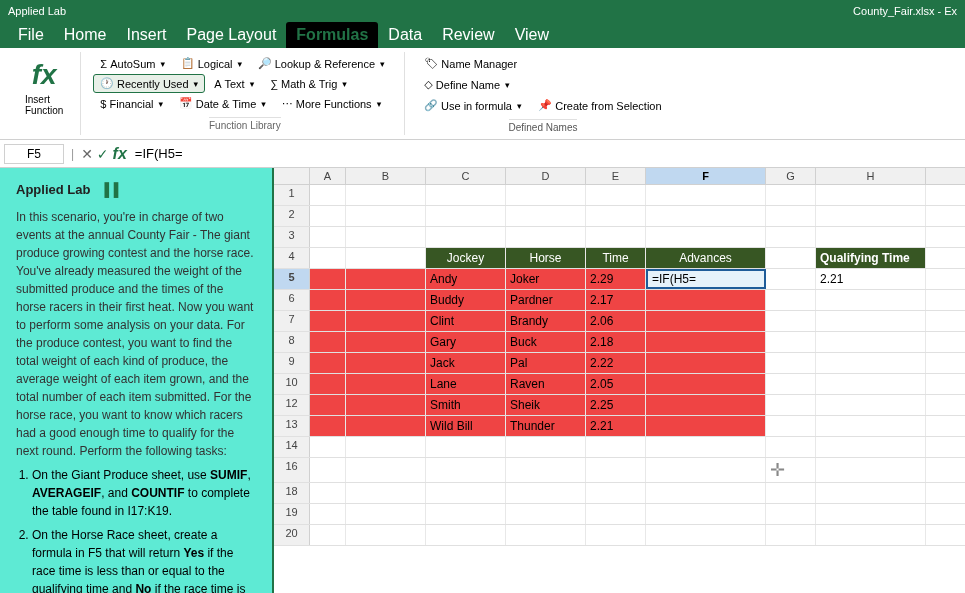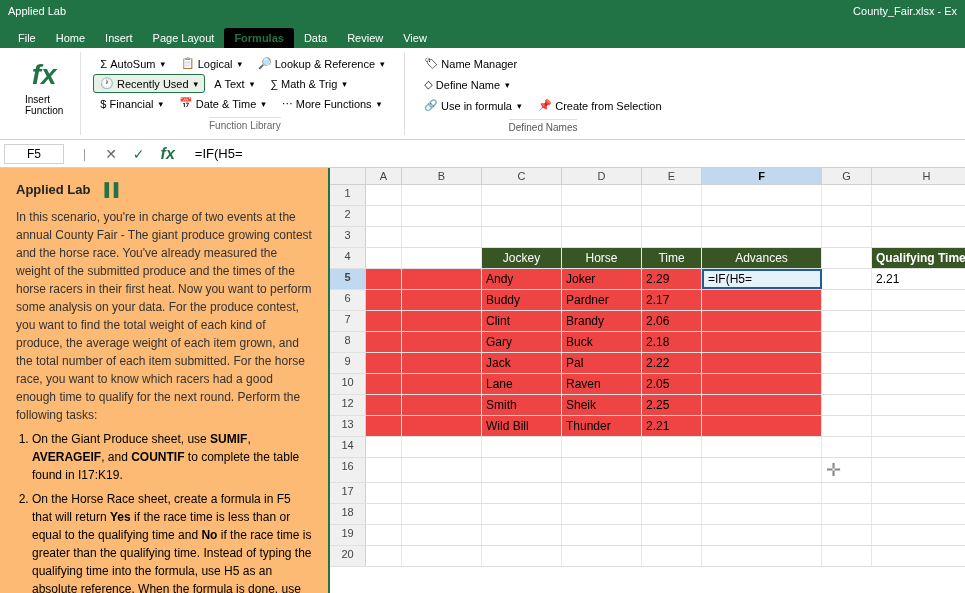--- a/index.html
+++ b/index.html
@@ -3,41 +3,41 @@
   <meta charset="utf-8">
   <style>
     * { box-sizing: border-box; margin: 0; padding: 0; }
     body { font-family: 'Segoe UI', Arial, sans-serif; font-size: 12px; background: #f0f0f0; width: 965px; height: 593px; overflow: hidden; display: flex; flex-direction: column; }
 
     
     .title-bar { background: #217346; color: white; padding: 3px 8px; font-size: 11px; display: flex; justify-content: space-between; align-items: center; height: 22px; }
 
     
     .ribbon-tabs { background: #217346; display: flex; padding: 0 8px; height: 26px; align-items: flex-end; }
-    .ribbon-tab { color: white; padding: 4px 10px; font-size: 11px; cursor: pointer; border-radius: 3px 3px 0 0; }
+    .ribbon-tab { color: white; padding: 4px 10px; font-size: 16px; cursor: pointer; border-radius: 3px 3px 0 0; }
     .ribbon-tab.active { background: #000000; color: #217346; font-weight: bold; }
 
     
     .ribbon { background: white; border-bottom: 1px solid #d0d0d0; padding: 4px 8px; display: flex; align-items: stretch; gap: 4px; min-height: 82px; }
     .ribbon-group { display: flex; flex-direction: column; align-items: center; padding: 2px 8px; border-right: 1px solid #e0e0e0; gap: 2px; }
     .ribbon-group:last-child { border-right: none; }
     .ribbon-btn { display: flex; align-items: center; gap: 3px; padding: 2px 6px; border: 1px solid transparent; border-radius: 3px; cursor: pointer; font-size: 11px; white-space: nowrap; }
     .ribbon-btn-large { flex-direction: column; padding: 4px 8px; font-size: 11px; }
 
     
-    .formula-bar { display: flex; align-items: center; background: white; border-bottom: 1px solid #d0d0d0; padding: 2px 4px; height: 28px; gap: 16px; }
+    .formula-bar { display: flex; align-items: center; background: white; border-bottom: 1px solid #d0d0d0; padding: 2px 4px; height: 28px; gap: 4px; }
     .cell-ref { border: 1px solid #d0d0d0; padding: 2px 6px; width: 60px; font-size: 12px; text-align: center; }
     .formula-divider { color: #999; padding: 0 3px; }
     .formula-input { flex: 1; border: none; outline: none; font-size: 13px; padding: 2px 4px; background: white; }
 
     
     .main { display: flex; flex: 1; overflow: hidden; }
 
     
-    .sidebar { width: 330px; background: #fdba74; border-right: 2px solid #217346; padding: 12px 16px; overflow-y: auto; font-size: 12px; line-height: 1.5; flex-shrink: 0; }
+    .sidebar { width: 274px; background: #5eead4; border-right: 2px solid #217346; padding: 12px 16px; overflow-y: auto; font-size: 12px; line-height: 1.5; flex-shrink: 0; }
     .sidebar-title { font-weight: bold; font-size: 13px; margin-bottom: 8px; color: #222; }
     .sidebar-text { color: #333; margin-bottom: 6px; }
     .sidebar-list { margin-left: 16px; margin-top: 6px; }
     .sidebar-list li { margin-bottom: 6px; }
     .bold { font-weight: bold; }
 
     
     .spreadsheet { flex: 1; display: flex; flex-direction: column; background: white; overflow: hidden; }
 
     
@@ -412,31 +412,20 @@
           <div class="cell col-a"></div>
           <div class="cell col-b"></div>
           <div class="cell col-c"></div>
           <div class="cell col-d"></div>
           <div class="cell col-e"></div>
           <div class="cell col-f"></div>
           <div class="cell col-g" style="text-align:center;font-size:18px;color:#888;">✛</div>
           <div class="cell col-h"></div>
         </div>
       <div class="grid-row">
-          <div class="row-num">17</div>
-          <div class="cell col-a"></div>
-          <div class="cell col-b"></div>
-          <div class="cell col-c"></div>
-          <div class="cell col-d"></div>
-          <div class="cell col-e"></div>
-          <div class="cell col-f"></div>
-          <div class="cell col-g"></div>
-          <div class="cell col-h"></div>
-        </div>
-      <div class="grid-row">
           <div class="row-num">18</div>
           <div class="cell col-a"></div>
           <div class="cell col-b"></div>
           <div class="cell col-c"></div>
           <div class="cell col-d"></div>
           <div class="cell col-e"></div>
           <div class="cell col-f"></div>
           <div class="cell col-g"></div>
           <div class="cell col-h"></div>
         </div>

